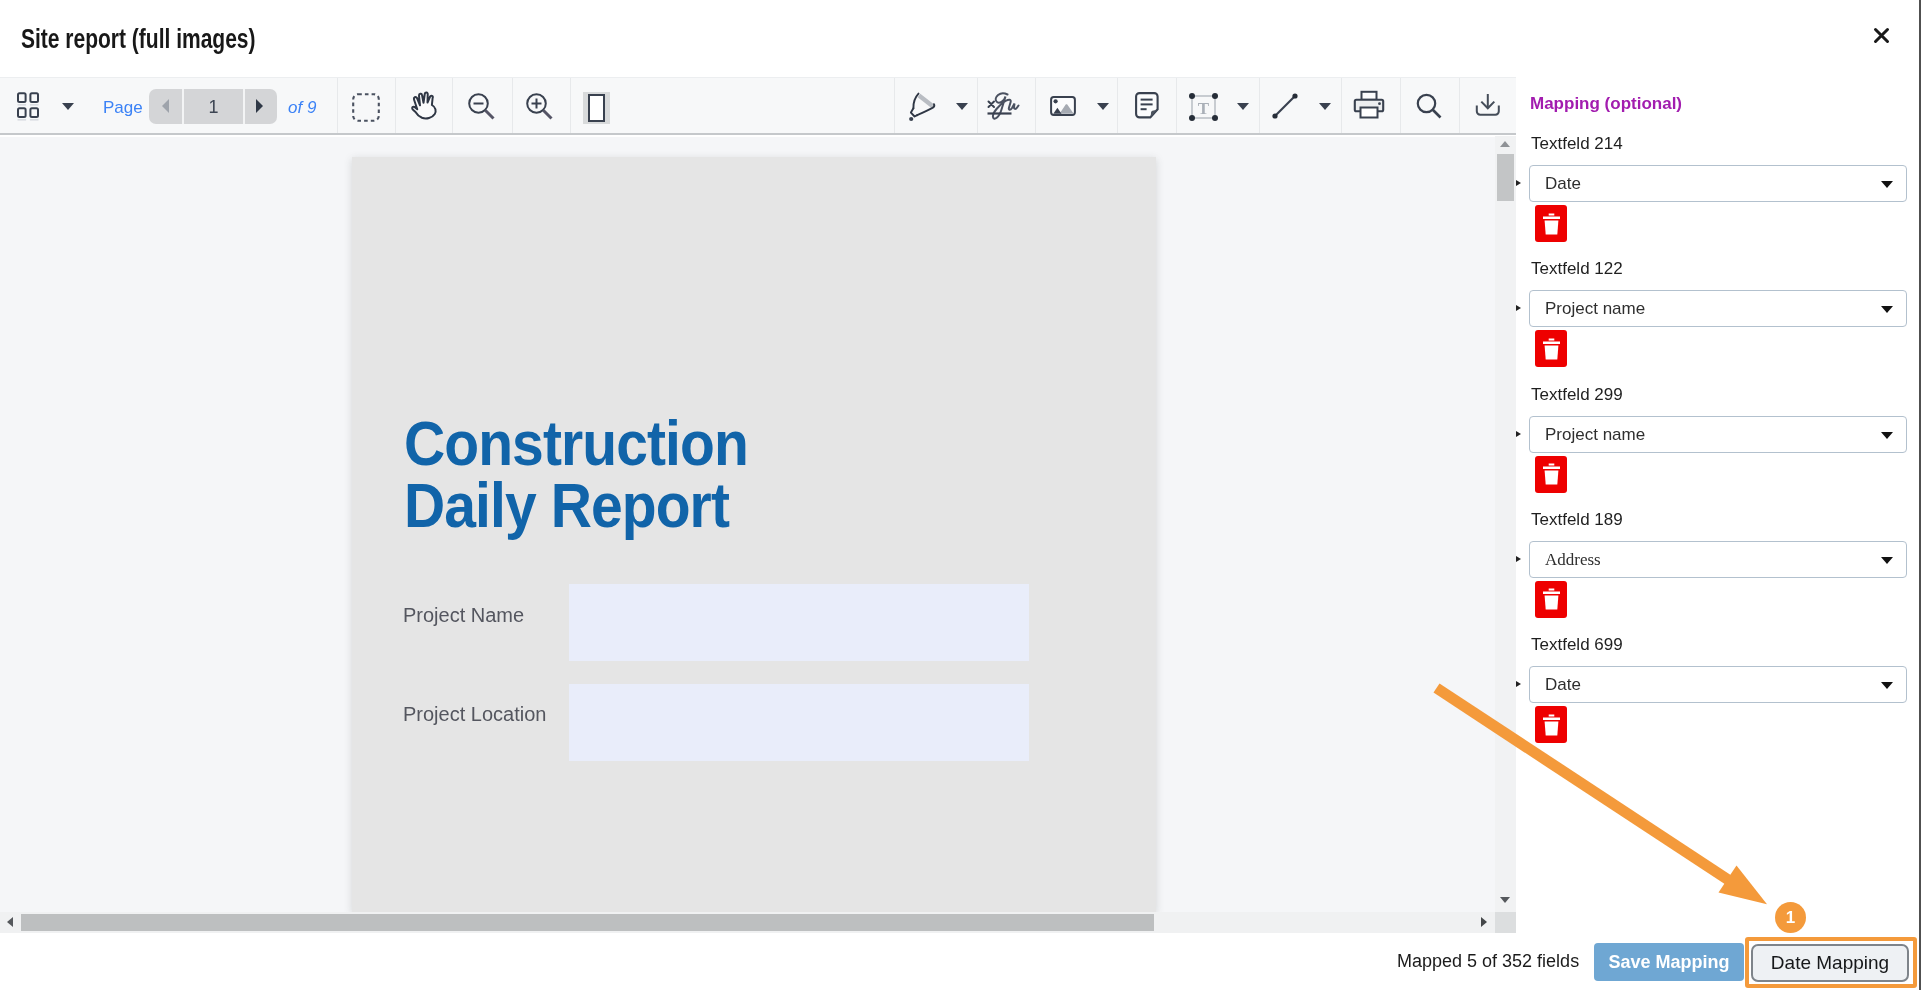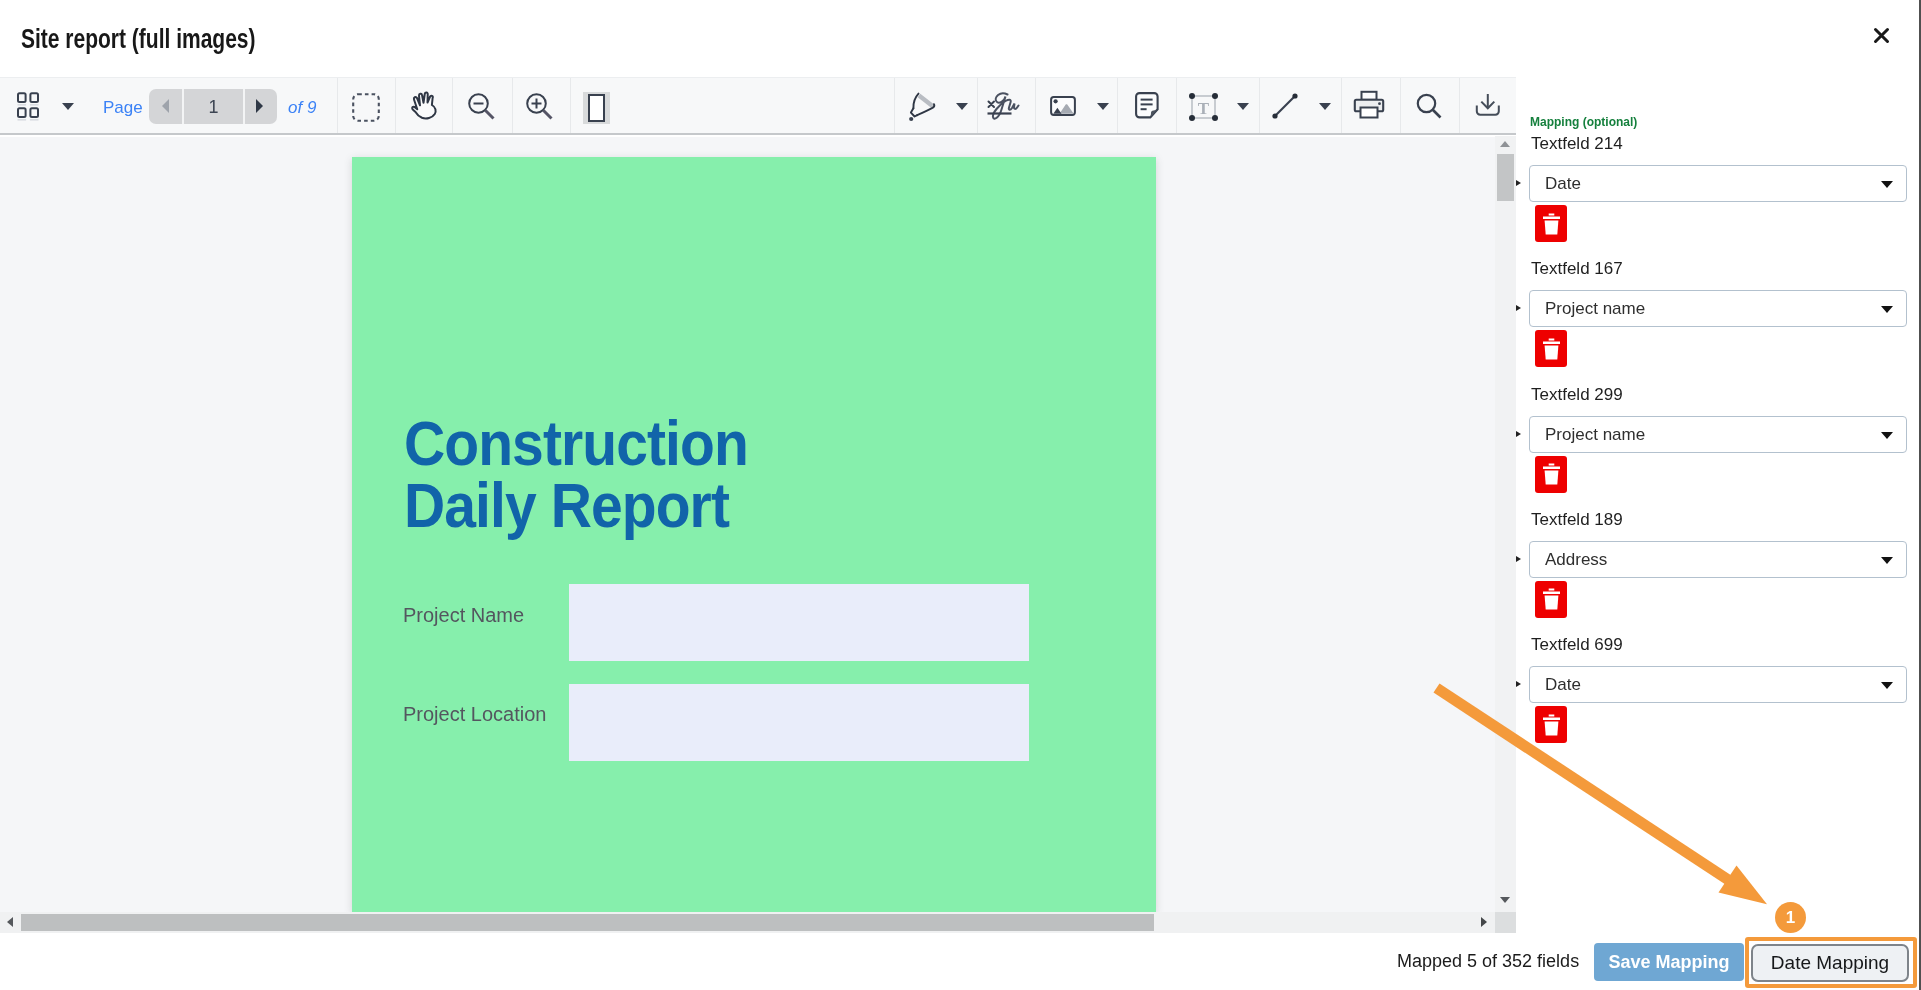--- a/index.html
+++ b/index.html
@@ -20,37 +20,37 @@
            border-right:6.5px solid transparent; border-top:7px solid #39414f; }
 
   #pagenav { left:149px; top:89px; width:128px; height:35px; background:#d4d5d7; border-radius:7px; }
   #pagenav .gap { position:absolute; top:0; width:2px; height:35px; background:#f3f4f5; }
   .tri-l { width:0; height:0; border-top:7.5px solid transparent; border-bottom:7.5px solid transparent; border-right:7.5px solid #9ea3ab; }
   .tri-r { width:0; height:0; border-top:7.5px solid transparent; border-bottom:7.5px solid transparent; border-left:7.5px solid #2f3846; }
   .tbtext { position:absolute; font-size:17px; color:#3b82f6; }
 
   
   #viewer { left:0; top:137px; width:1495px; height:775px; background:#f5f6f8; }
-  #pdfpage { left:352px; top:157px; width:804px; height:755px; background:#86efac;
+  #pdfpage { left:352px; top:157px; width:804px; height:755px; background:#e5e5e5;
              box-shadow:0 2px 8px rgba(60,64,67,.18); }
   .bigblue { position:absolute; left:52px; color:#1164a9; font-size:63px; font-weight:bold; letter-spacing:-1px; transform:scaleX(0.905); transform-origin:0 0; }
   .plabel { position:absolute; left:51px; color:#54565f; font-size:20px; }
   .pfield { position:absolute; left:216.7px; width:460px; height:77px; background:#e9edfa; }
 
   
   #vtrack { left:1495px; top:136px; width:21px; height:776px; background:#f1f2f3; }
   #vthumb { left:1497px; top:154px; width:17px; height:47px; background:#c3c5c6; }
   #htrack { left:0; top:912px; width:1495px; height:21px; background:#f0f1f2; }
   #hthumb { left:21px; top:914px; width:1133px; height:17px; background:#bdbfc0; }
   #corner { left:1495px; top:912px; width:21px; height:21px; background:#dcdedf; }
   .sarrow { position:absolute; width:0; height:0; }
 
   
   #sidebar { left:1516px; top:0; width:405px; height:990px; background:#fff; }
-  #maphead { left:1530px; top:115px; font-size:12px; font-weight:bold; color:#15803d; }
+  #maphead { left:1530px; top:94px; font-size:17px; font-weight:bold; color:#a21caf; }
   .flabel { position:absolute; left:1531px; font-size:17px; color:#1f1f1f; }
   .fselect { position:absolute; left:1529px; width:378px; height:37px; border:1px solid #b3c1ce;
              border-radius:4px; background:#fff; font-size:17px; color:#2f2f2f;
              display:flex; align-items:center; padding-left:15px; }
   .fselect .dcaret { position:absolute; right:13px; top:15px; width:0; height:0;
              border-left:6.5px solid transparent; border-right:6.5px solid transparent;
              border-top:7px solid #111; }
   .marker { position:absolute; left:1515.5px; width:0; height:0;
             border-top:3.5px solid transparent; border-bottom:3.5px solid transparent;
             border-left:5px solid #222; }
@@ -240,42 +240,42 @@
     <div class="flabel" style="top:134px;">Textfeld 214</div>
     <div class="fselect" style="top:165px;">Date<span class="dcaret"></span></div>
     <div class="marker" style="top:180px;"></div>
     <div class="trash" style="top:205px;">
         <svg width="19" height="22" viewBox="0 0 19 22">
           <path d="M6.7 0.5 h5.6 v2 h-5.6 z M1 3.4 h17 v2.6 h-17 z" fill="#fff"></path>
           <path d="M2.6 7.5 h13.8 l-1.1 14 h-11.6 z" fill="#fff"></path>
         </svg>
       </div>
 
-    <div class="flabel" style="top:259px;">Textfeld 167</div>
+    <div class="flabel" style="top:259px;">Textfeld 122</div>
     <div class="fselect" style="top:290px;">Project name<span class="dcaret"></span></div>
     <div class="marker" style="top:305px;"></div>
     <div class="trash" style="top:330px;">
         <svg width="19" height="22" viewBox="0 0 19 22">
           <path d="M6.7 0.5 h5.6 v2 h-5.6 z M1 3.4 h17 v2.6 h-17 z" fill="#fff"></path>
           <path d="M2.6 7.5 h13.8 l-1.1 14 h-11.6 z" fill="#fff"></path>
         </svg>
       </div>
 
     <div class="flabel" style="top:385px;">Textfeld 299</div>
     <div class="fselect" style="top:416px;">Project name<span class="dcaret"></span></div>
     <div class="marker" style="top:431px;"></div>
     <div class="trash" style="top:455.5px;">
         <svg width="19" height="22" viewBox="0 0 19 22">
           <path d="M6.7 0.5 h5.6 v2 h-5.6 z M1 3.4 h17 v2.6 h-17 z" fill="#fff"></path>
           <path d="M2.6 7.5 h13.8 l-1.1 14 h-11.6 z" fill="#fff"></path>
         </svg>
       </div>
 
     <div class="flabel" style="top:510px;">Textfeld 189</div>
-    <div class="fselect" style="top:541px;">Address<span class="dcaret"></span></div>
+    <div class="fselect" style="top:541px;font-family:Liberation Serif, serif;">Address<span class="dcaret"></span></div>
     <div class="marker" style="top:556px;"></div>
     <div class="trash" style="top:580.5px;">
         <svg width="19" height="22" viewBox="0 0 19 22">
           <path d="M6.7 0.5 h5.6 v2 h-5.6 z M1 3.4 h17 v2.6 h-17 z" fill="#fff"></path>
           <path d="M2.6 7.5 h13.8 l-1.1 14 h-11.6 z" fill="#fff"></path>
         </svg>
       </div>
 
     <div class="flabel" style="top:635px;">Textfeld 699</div>
     <div class="fselect" style="top:666px;">Date<span class="dcaret"></span></div>

